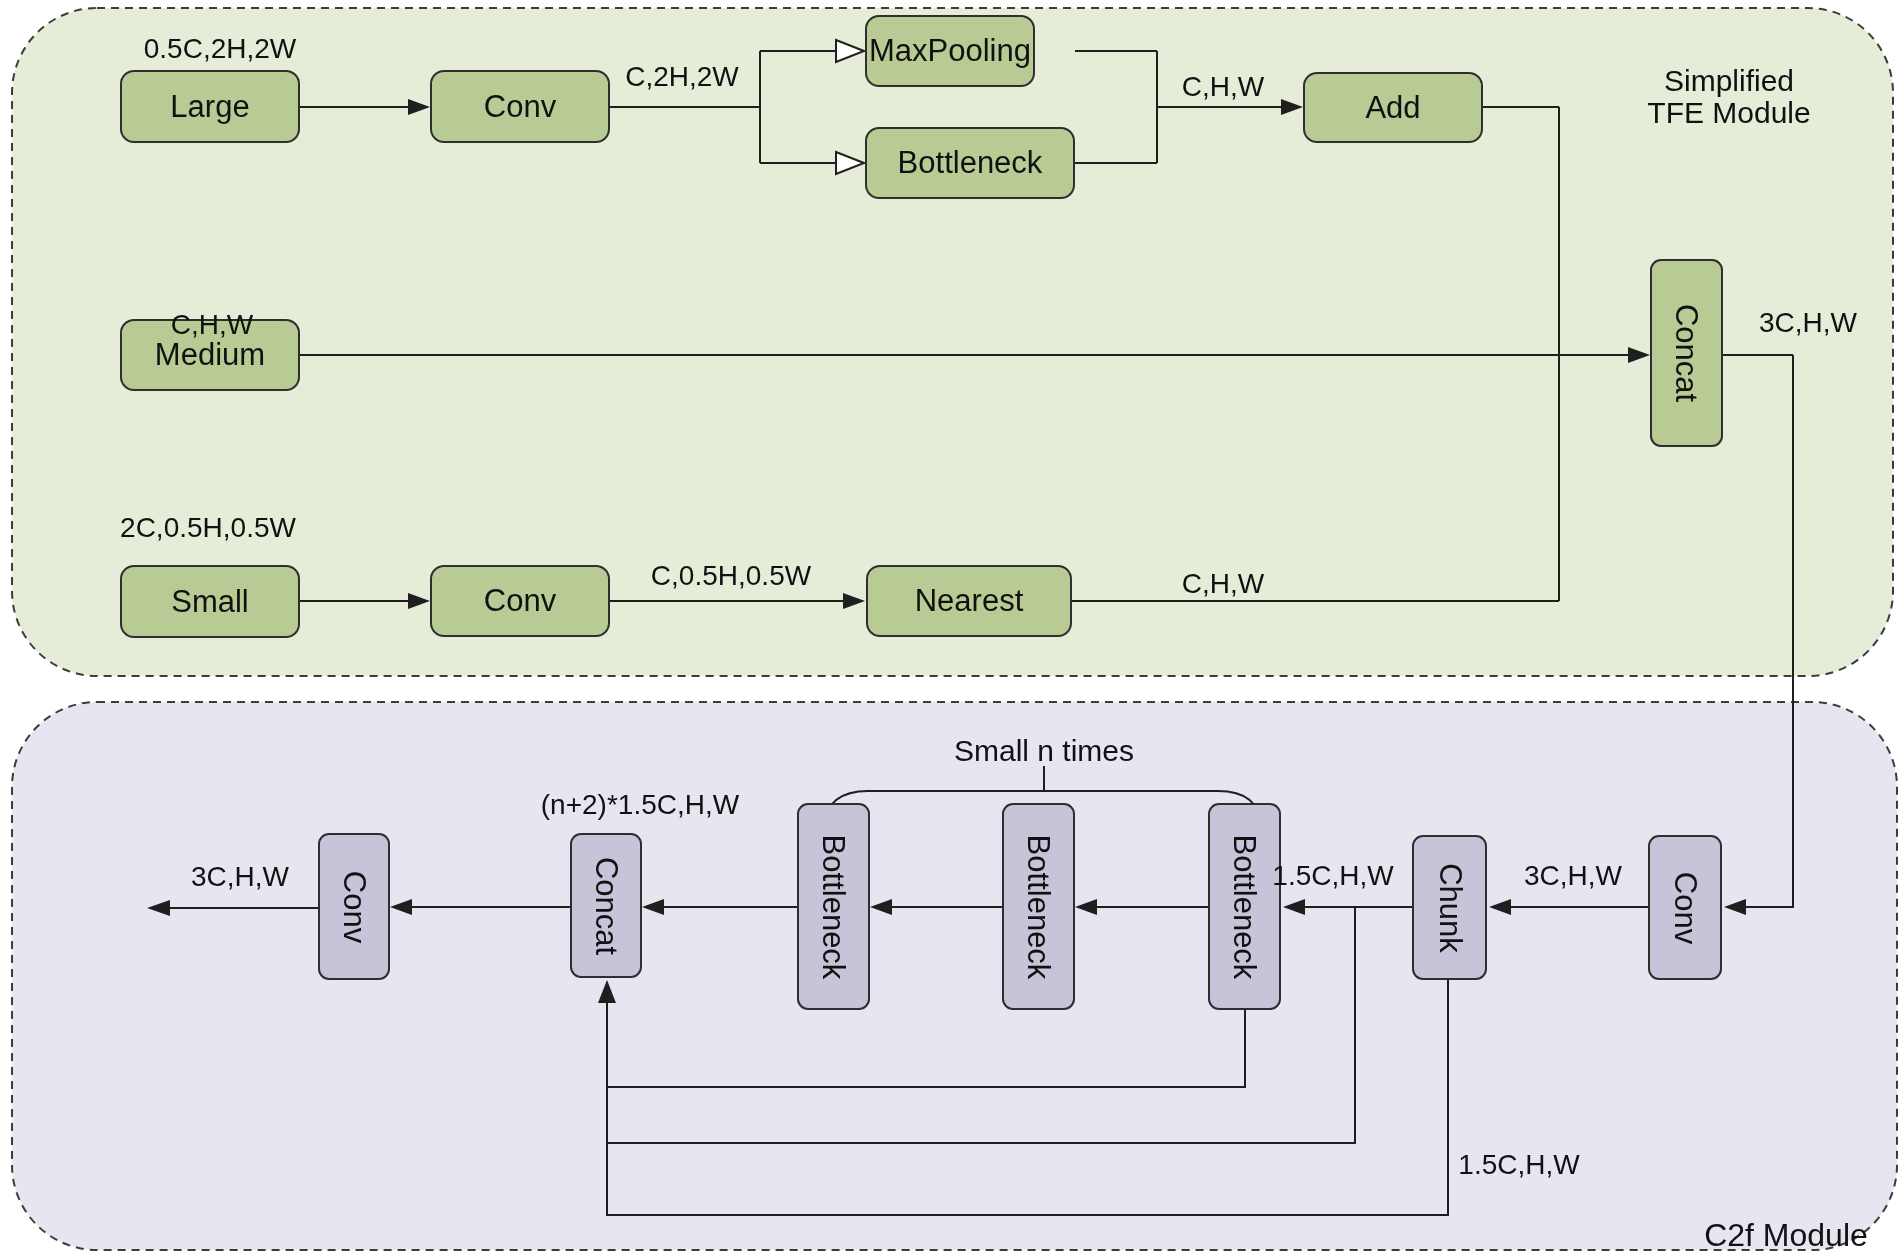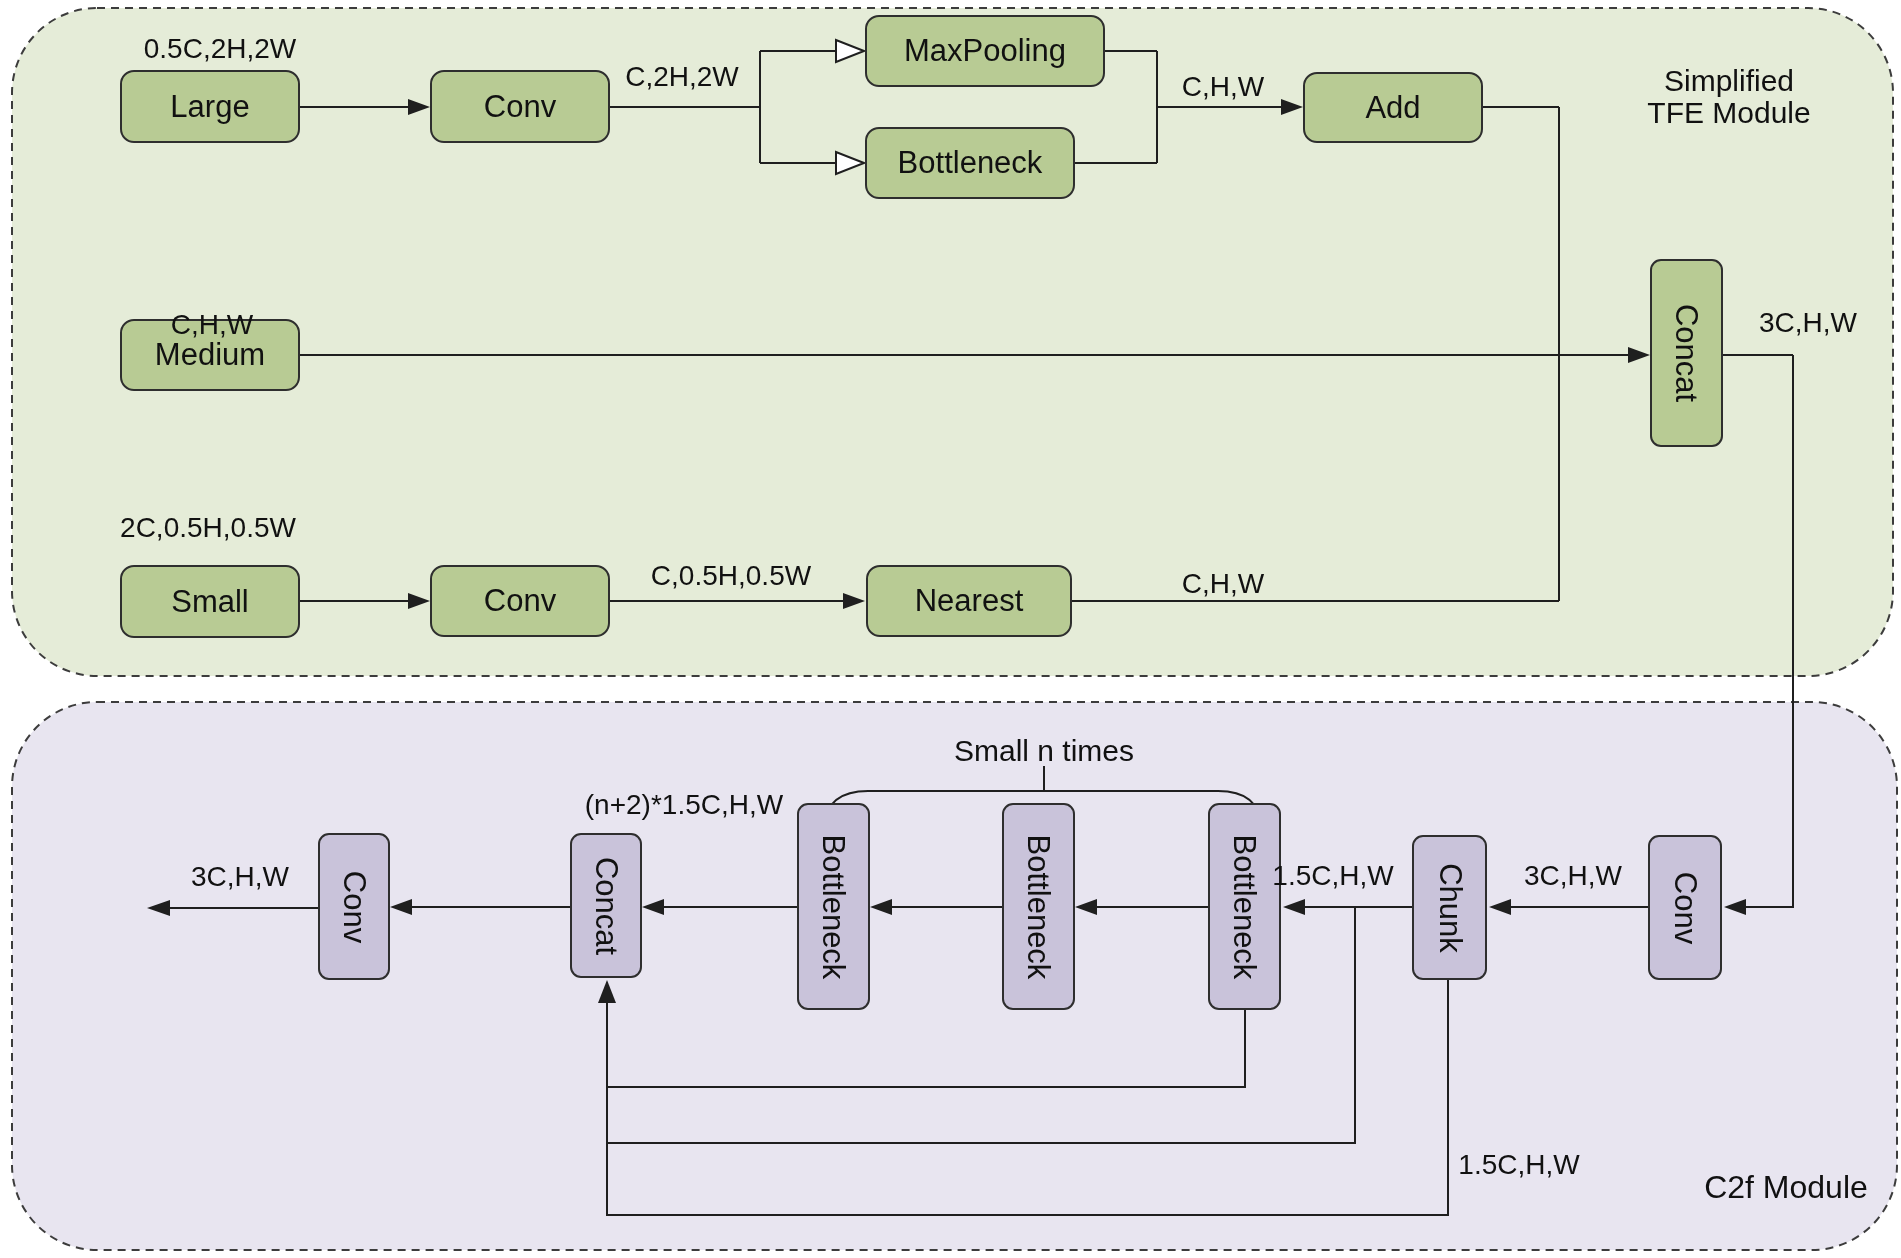--- a/index.html
+++ b/index.html
@@ -11,21 +11,21 @@
          font-family:"Liberation Sans","DejaVu Sans",sans-serif;color:var(--text);}
   .stage svg{position:absolute;left:0;top:0;}
   .node{position:absolute;box-sizing:border-box;border:2px solid #2e2e2e;border-radius:14px;
         display:flex;align-items:center;justify-content:center;
         font-size:31px;white-space:nowrap;}
   .gnode{background:var(--tfe_node);}
   .pnode{background:var(--c2f_node);border-radius:11px;}
   .vnode span{transform:rotate(90deg);white-space:nowrap;}
   .lbl{position:absolute;transform:translate(-50%,-50%);font-size:28px;white-space:nowrap;}
   .title{position:absolute;transform:translate(-50%,-50%);font-size:30px;white-space:nowrap;}
-  .title2{position:absolute;transform:translate(-50%,-50%);font-size:32px;white-space:nowrap;}
+  .title2{position:absolute;transform:translate(-50%,-50%);font-size:32px;white-space:nowrap;margin-top:48px;}
   .conn{stroke:var(--line);stroke-width:2;fill:none;}
   .head{fill:var(--line);stroke:none;}
   .ohead{fill:#ffffff;stroke:var(--line);stroke-width:2;}
   .modrect{stroke:#3c3c3c;stroke-width:2;stroke-dasharray:8 6;}
 </style>
 </head>
 <body>
 
 <div class="stage">
 
@@ -76,21 +76,21 @@
       <path class="conn" d="M824 826 Q827 791 868 791 L1218 791 Q1259 791 1261 826 M1044 766 V791"></path>
     </g>
   </svg>
 
   <div class="node gnode" style="left:120px;top:70px;width:180px;height:73px;">
       <span>Large</span>
     </div>
   <div class="node gnode" style="left:430px;top:70px;width:180px;height:73px;">
       <span>Conv</span>
     </div>
-  <div class="node gnode" style="left:865px;top:15px;width:240px;height:72px;">
+  <div class="node gnode" style="left:865px;top:15px;width:170px;height:72px;">
       <span>MaxPooling</span>
     </div>
   <div class="node gnode" style="left:865px;top:127px;width:210px;height:72px;">
       <span>Bottleneck</span>
     </div>
   <div class="node gnode" style="left:120px;top:319px;width:180px;height:72px;">
       <span>Medium</span>
     </div>
   <div class="node gnode" style="left:1303px;top:72px;width:180px;height:71px;">
       <span>Add</span>
@@ -135,20 +135,20 @@
   <div class="lbl" style="left:1223px;top:87px;">C,H,W</div>
   <div class="lbl" style="left:212px;top:325px;">C,H,W</div>
   <div class="lbl" style="left:208px;top:528px;">2C,0.5H,0.5W</div>
   <div class="lbl" style="left:731px;top:576px;">C,0.5H,0.5W</div>
   <div class="lbl" style="left:1223px;top:584px;">C,H,W</div>
   <div class="lbl" style="left:1808px;top:323px;">3C,H,W</div>
   <div class="title" style="left:1729px;top:81px;">Simplified</div>
   <div class="title" style="left:1729px;top:113px;">TFE Module</div>
 
   <div class="lbl" style="left:240px;top:877px;">3C,H,W</div>
-  <div class="lbl" style="left:640px;top:805px;margin-left:44px;">(n+2)*1.5C,H,W</div>
+  <div class="lbl" style="left:640px;top:805px;">(n+2)*1.5C,H,W</div>
   <div class="title" style="left:1044px;top:751px;">Small n times</div>
   <div class="lbl" style="left:1333px;top:876px;">1.5C,H,W</div>
   <div class="lbl" style="left:1573px;top:876px;">3C,H,W</div>
   <div class="lbl" style="left:1519px;top:1165px;">1.5C,H,W</div>
   <div class="title2" style="left:1786px;top:1187px;">C2f Module</div>
 
 </div>
 
 </body></html>

